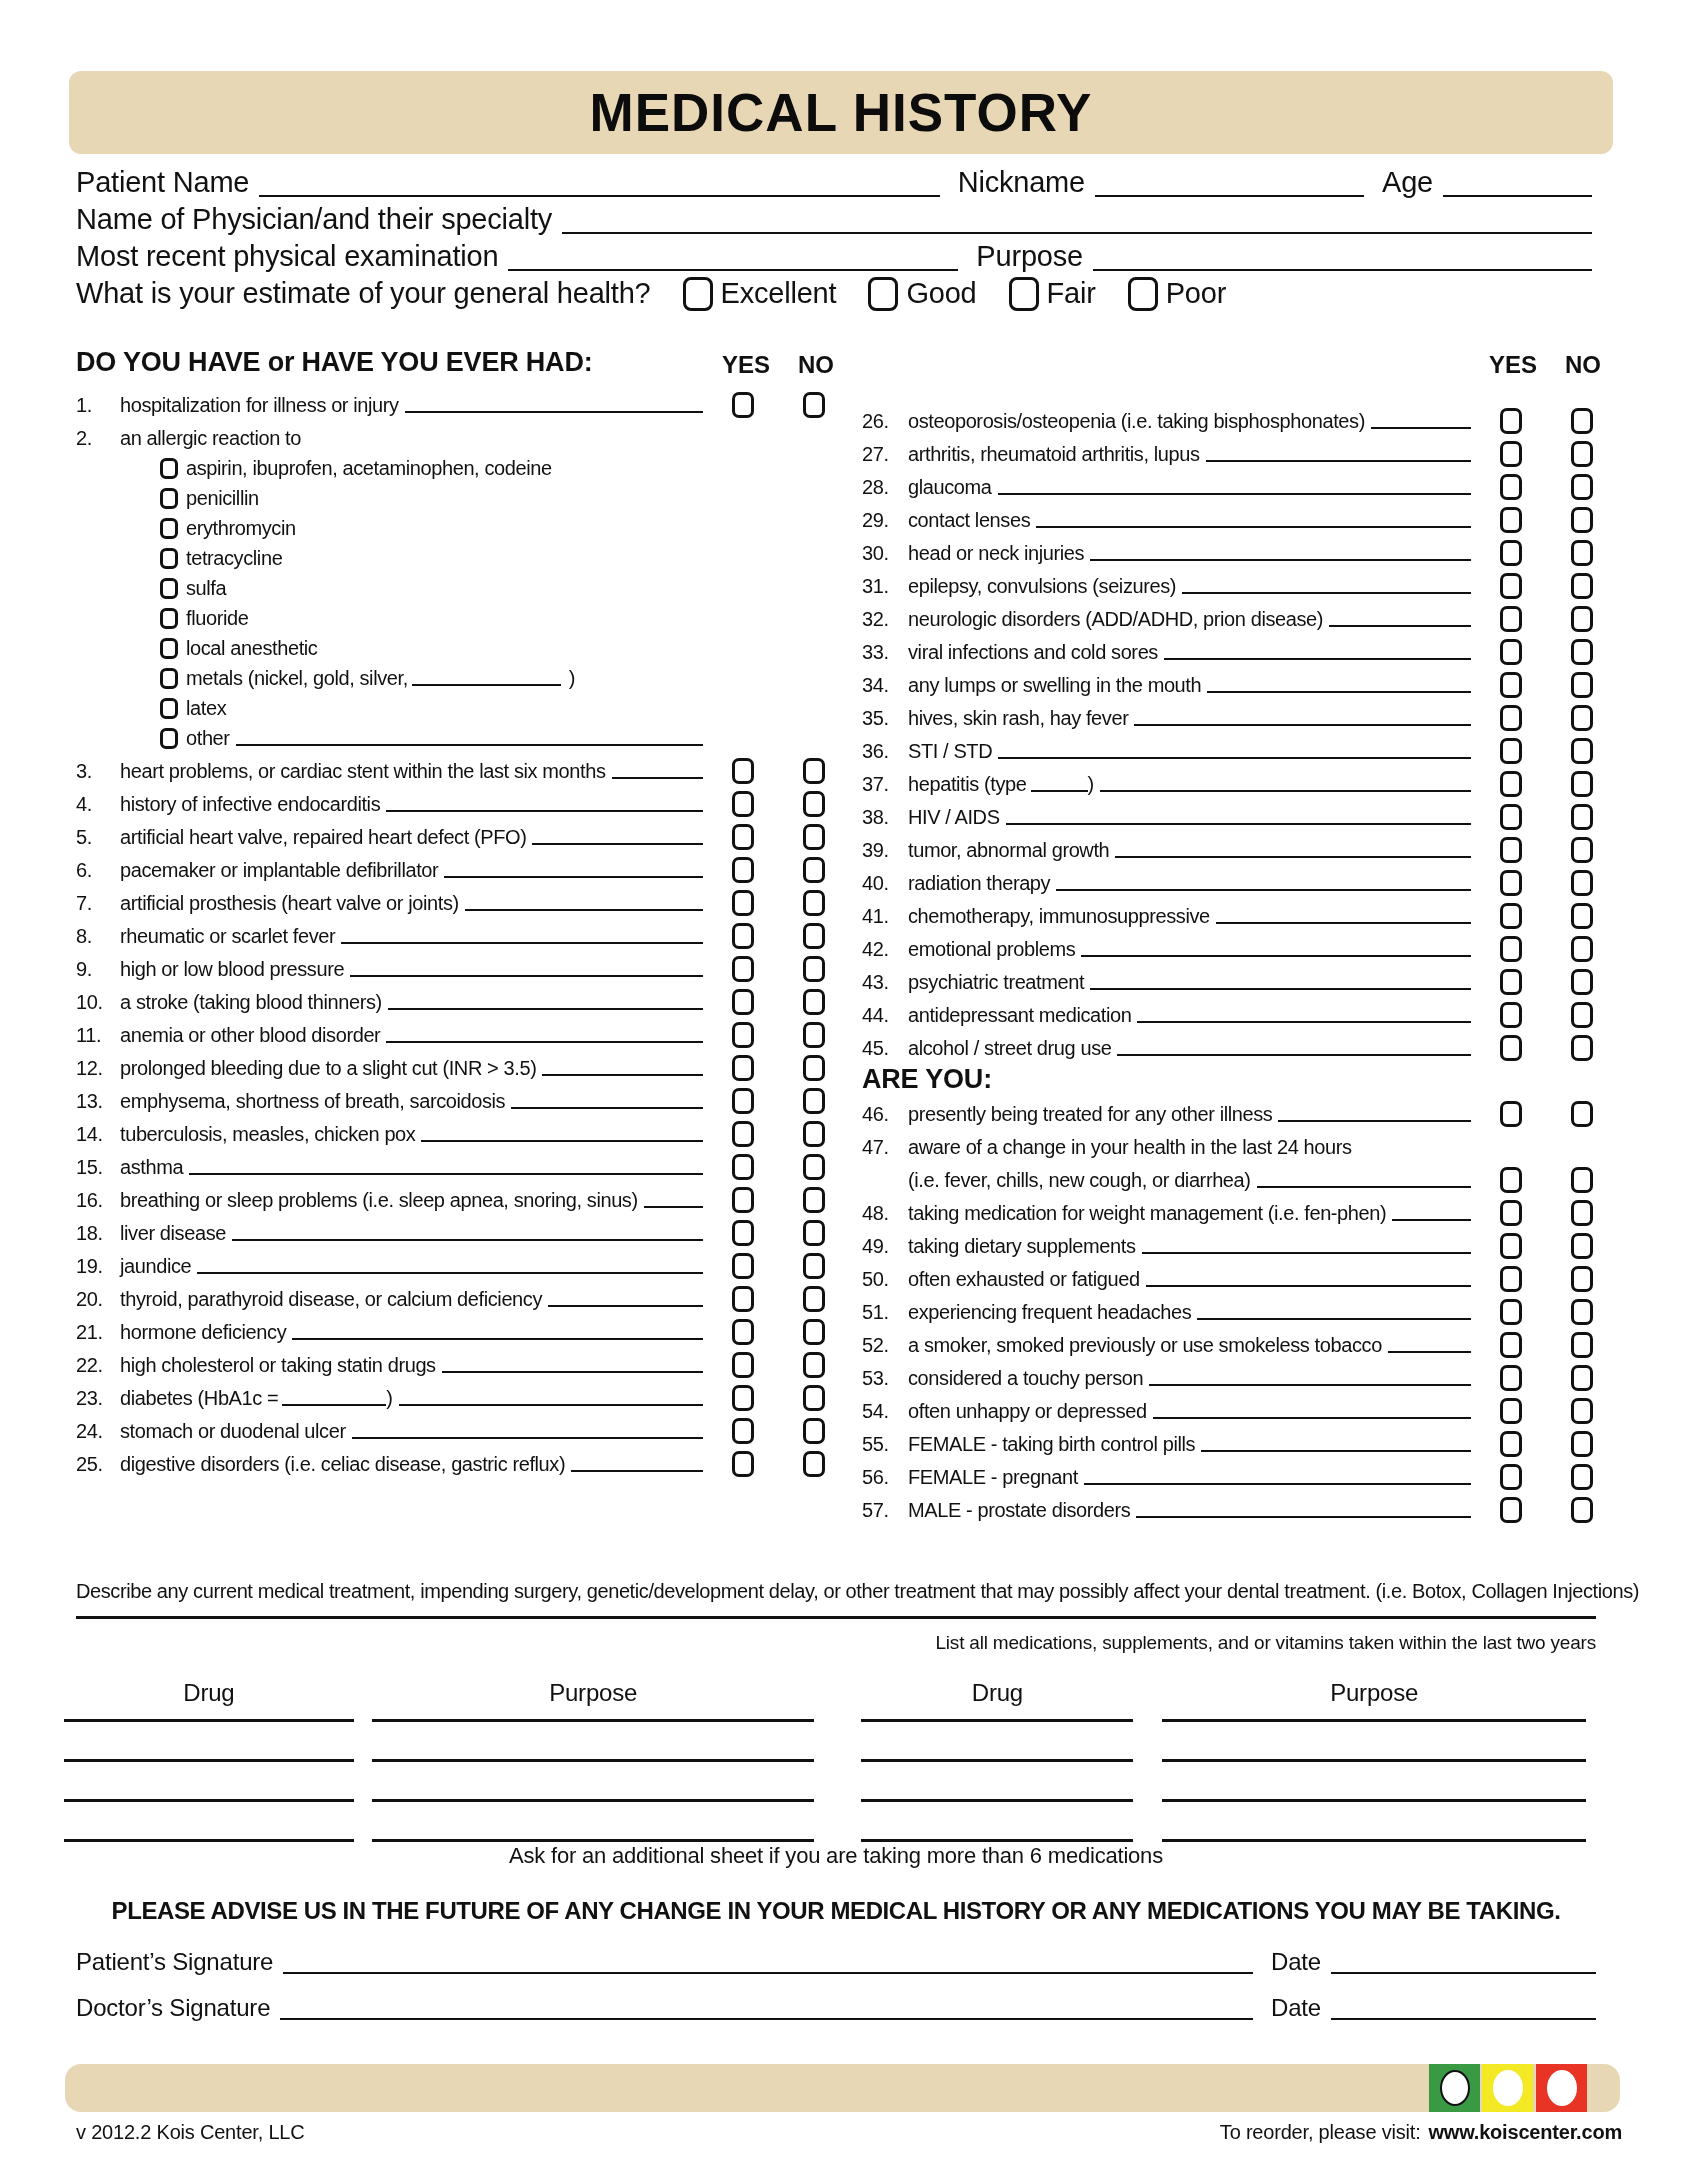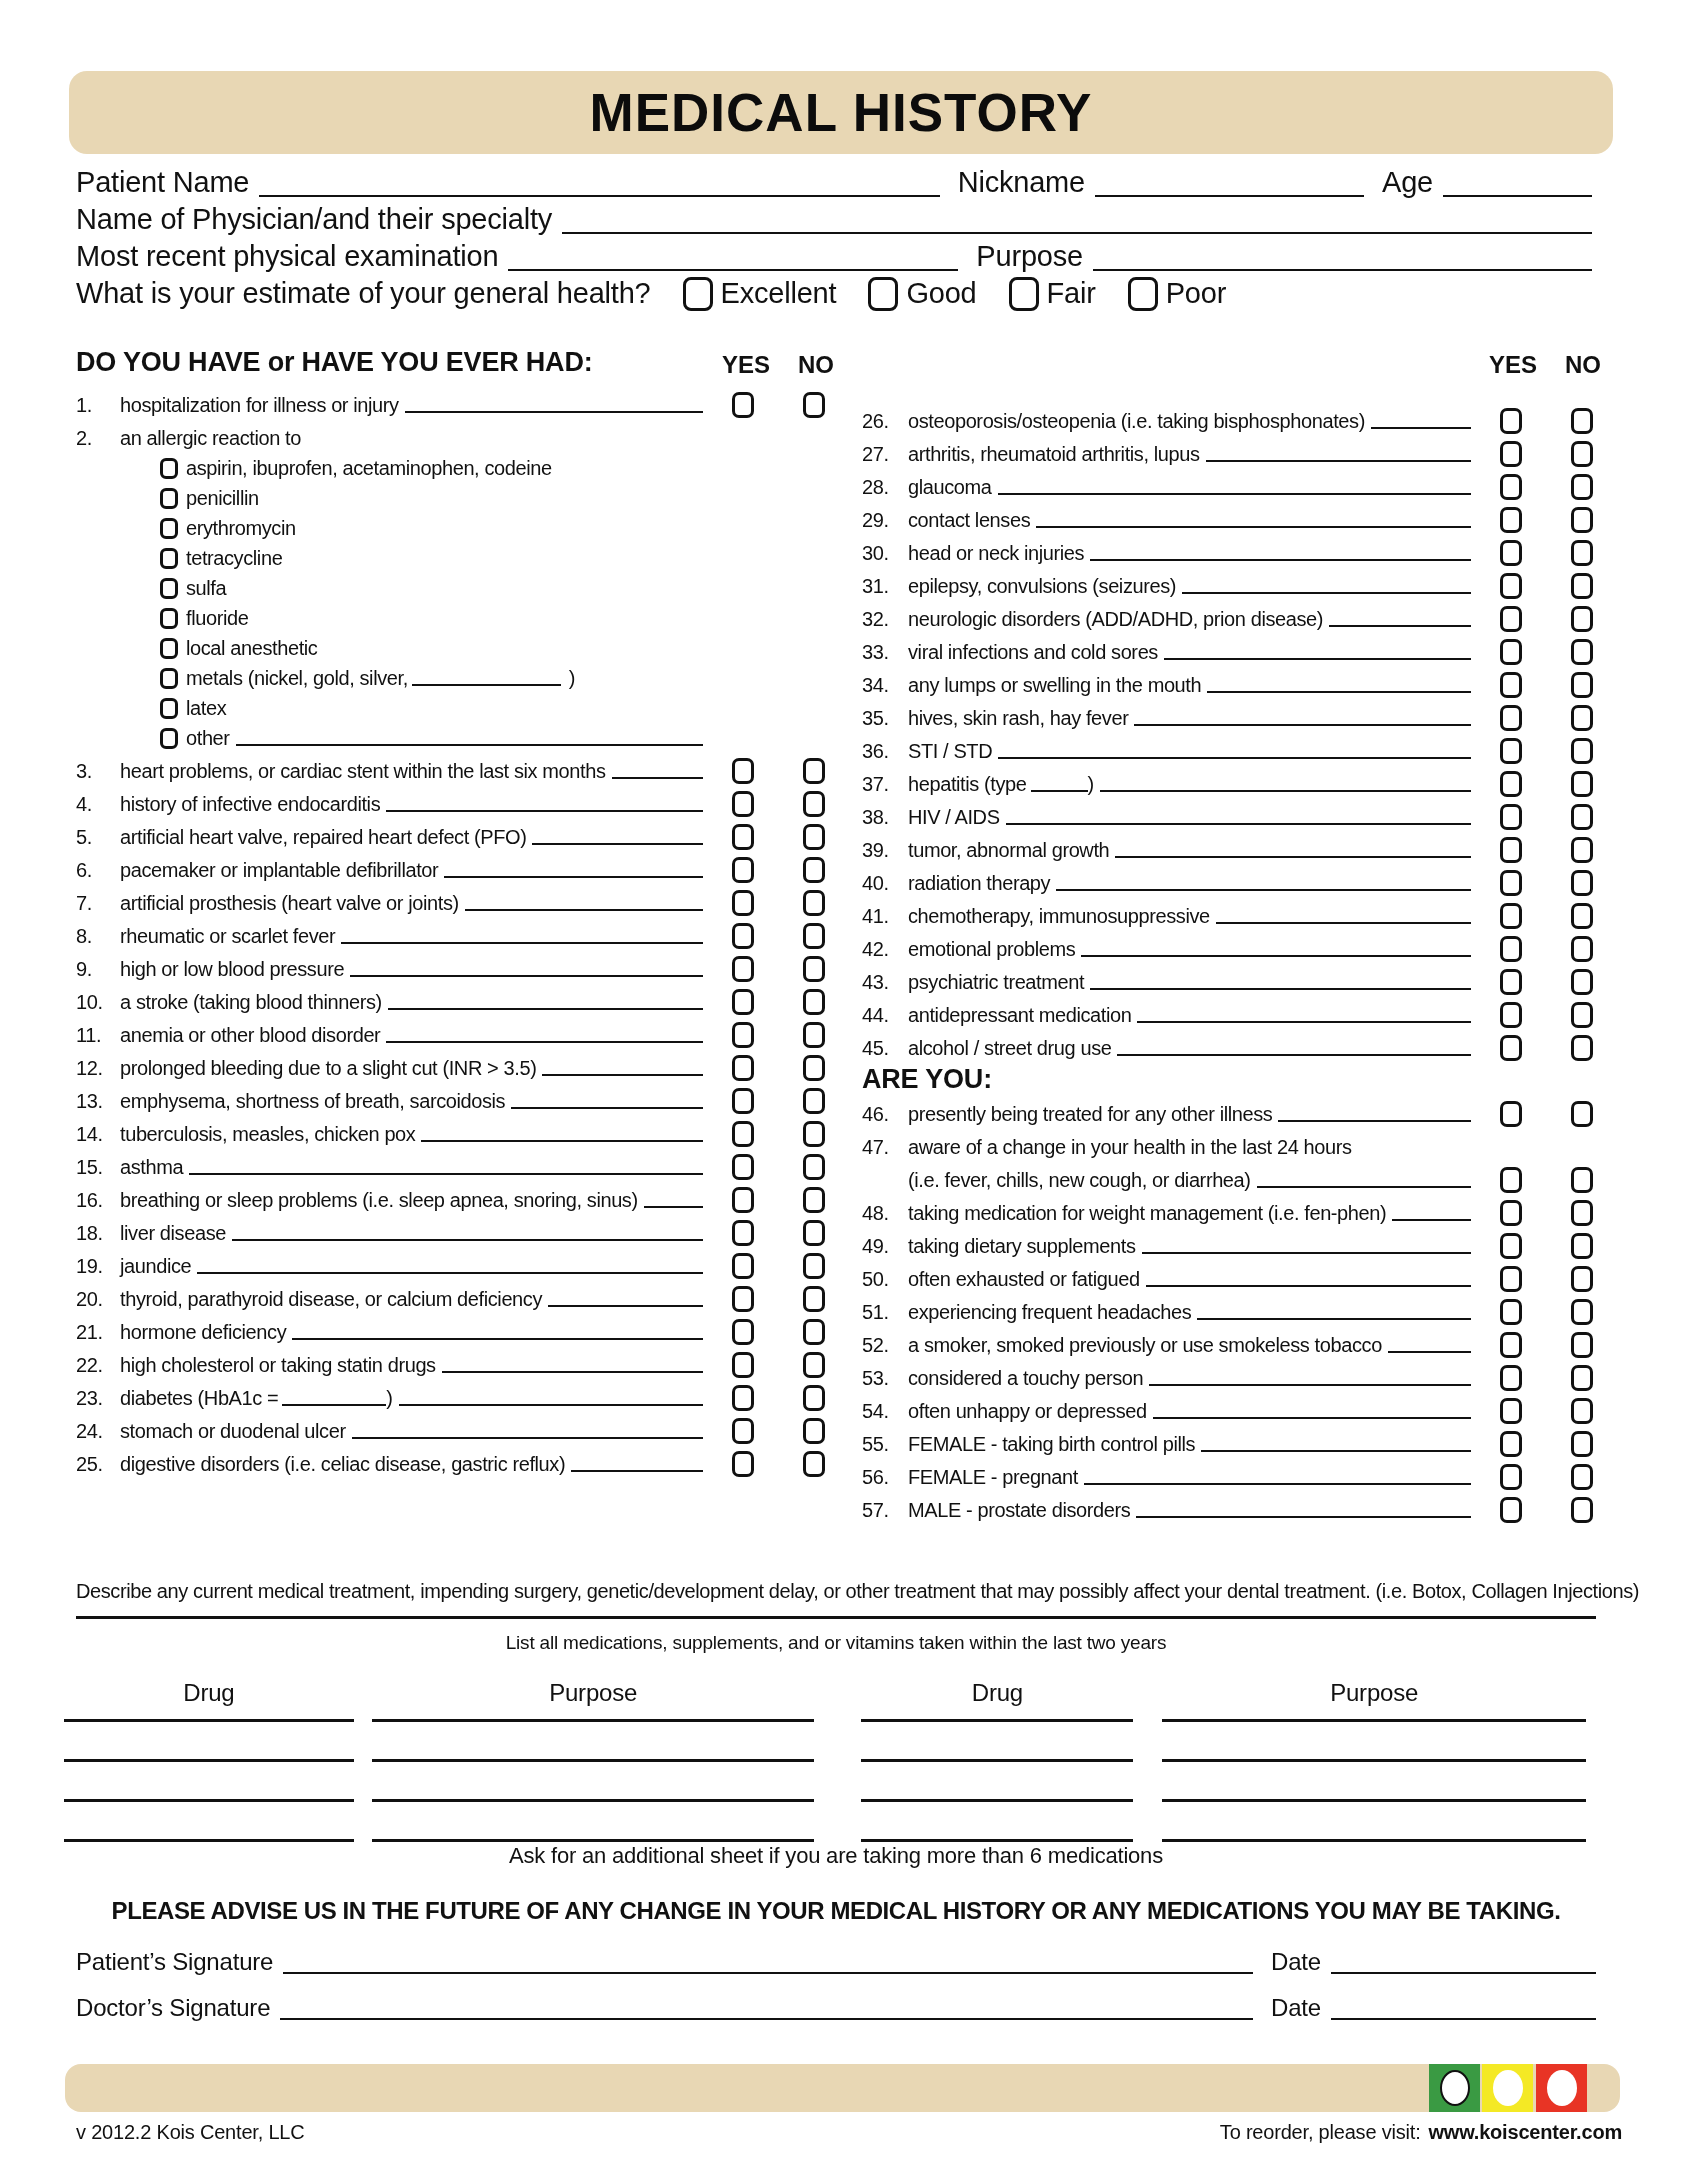--- a/index.html
+++ b/index.html
@@ -1,21 +1,21 @@
 <!DOCTYPE html>
 <html><head>
 <meta charset="utf-8">
 <style>
   html,body{margin:0;padding:0;background:#fff;}
   .page{position:relative;width:1683px;height:2178px;background:#fff;overflow:hidden;
         font-family:"Liberation Sans","DejaVu Sans",sans-serif;color:#111;}
 
   
   .banner{position:absolute;left:69px;top:71px;width:1544px;height:83px;background:#e8d7b4;
-          border-radius:18px;display:flex;align-items:center;justify-content:center;}
+          border-radius:12px;display:flex;align-items:center;justify-content:center;}
   .banner h1{margin:0;font-size:53px;font-weight:900;letter-spacing:1px;color:#0c0c0c;}
 
   
   .hdr{position:absolute;left:76px;top:164px;width:1520px;}
   .hrow{display:flex;align-items:flex-end;height:37px;font-size:29px;letter-spacing:-0.2px;}
   .hrow .lab{padding-bottom:2px;white-space:nowrap;}
   .fillline{flex:1 1 auto;min-width:0;border-bottom:2.5px solid #111;margin:0 4px 4px 10px;height:20px;}
   .fillw{flex:0 0 auto;border-bottom:2.5px solid #111;margin:0 4px 4px 10px;height:20px;}
   .ml{margin-left:14px;}
 
@@ -46,21 +46,21 @@
   .cb.ghost{visibility:hidden;}
   .row .spacer{flex:0 0 84px;}
   .row.cont .spacer{flex:0 0 46px;}
   .subcb{flex:0 0 18px;width:18px;height:21px;border:3px solid #111;border-radius:6px;margin:0 0 5px 0;box-sizing:border-box;}
   .row.sub .lbl{margin-left:8px;}
   .row.sec .lbl{font-size:27px;font-weight:bold;letter-spacing:-0.2px;padding-bottom:2px;}
 
   
   .describe{position:absolute;left:76px;top:1564px;width:1520px;font-size:20px;letter-spacing:-0.4px;white-space:nowrap;margin-top:16px;}
   .bigline{position:absolute;left:76px;top:1584px;width:1520px;height:32px;border-bottom:3px solid #111;}
-  .listnote{position:absolute;left:76px;top:1632px;width:1520px;text-align:center;font-size:19px;letter-spacing:-0.2px;}
+  .listnote{position:absolute;left:76px;top:1632px;width:1520px;text-align:right;font-size:19px;letter-spacing:-0.2px;}
   .medtable{position:absolute;left:64px;top:1679px;width:1522px;display:flex;}
   .med-col{display:block;}
   .med-col .med-head{text-align:center;font-size:24px;letter-spacing:-0.2px;}
   .med-col .mline{height:37px;border-bottom:3px solid #111;}
   .med-col .mline.first{height:12px;}
   .mc1{width:290px;}
   .mc2{width:443px;margin-left:18px;}
   .mc3{width:272px;margin-left:47px;}
   .mc4{width:424px;margin-left:29px;}
   .asknote{position:absolute;left:76px;top:1843px;width:1520px;text-align:center;font-size:22px;letter-spacing:-0.2px;}

